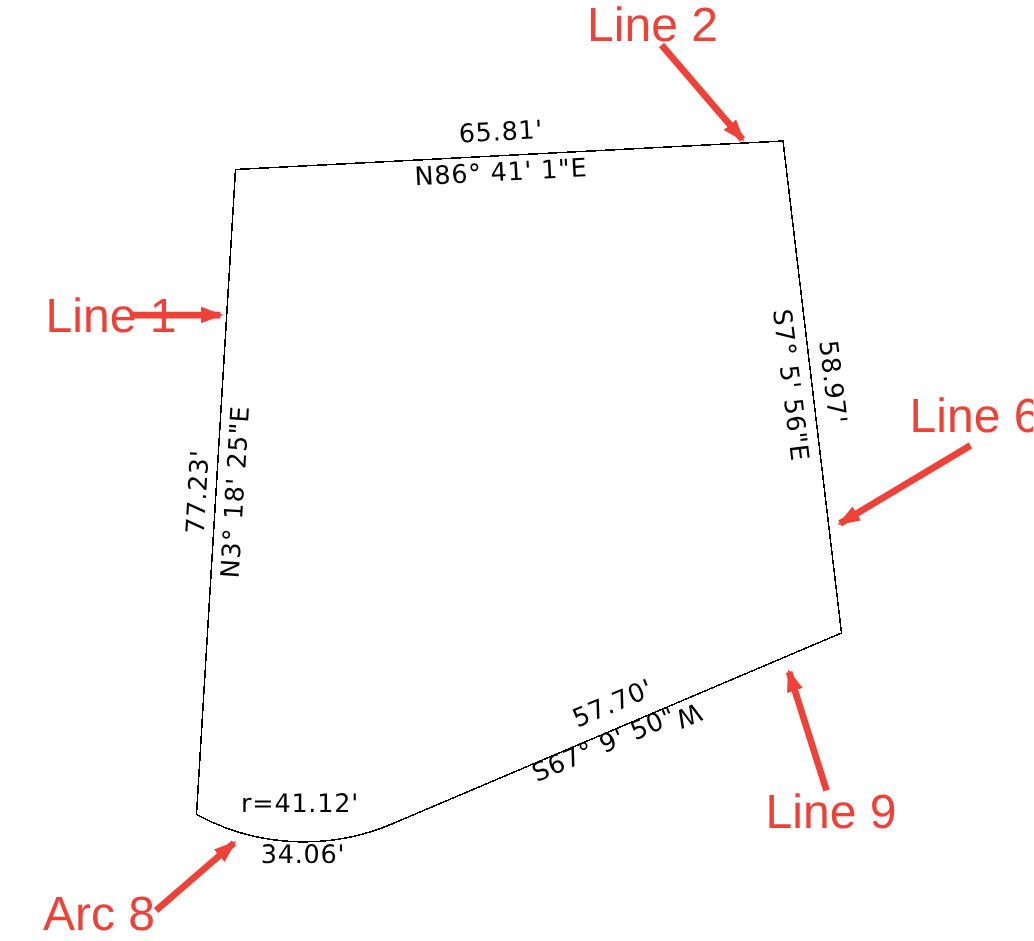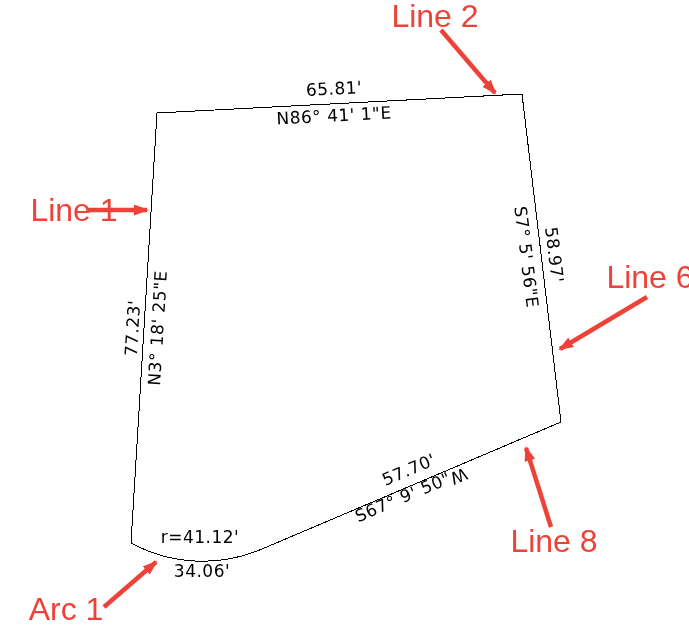--- a/index.html
+++ b/index.html
@@ -75,16 +75,16 @@
 
   <div class="dim" style="left:409px; top:470px; transform:translate(-50%,-50%) rotate(-23deg);">57.70'</div>
   <div class="dim" style="left:411px; top:494px; transform:translate(-50%,-50%) rotate(-23deg);"><span>S67° 9' 50"</span><span class="flip">W</span></div>
 
   <div class="dim" style="left:200px; top:537px; transform:translate(-50%,-50%);">r=41.12'</div>
   <div class="dim" style="left:202px; top:571px; transform:translate(-50%,-50%);">34.06'</div>
 
   <div class="callout" style="left:40px; top:210px; transform:translate(-50%,-50%);margin-left:34px;">Line 1</div>
   <div class="callout" style="left:435px; top:16px; transform:translate(-50%,-50%);">Line 2</div>
   <div class="callout" style="left:650px; top:277px; transform:translate(-50%,-50%);">Line 6</div>
-  <div class="callout" style="left:554px; top:541px; transform:translate(-50%,-50%);">Line 8</div>
-  <div class="callout" style="left:66px; top:609px; transform:translate(-50%,-50%);">Arc 1</div>
+  <div class="callout" style="left:554px; top:541px; transform:translate(-50%,-50%);">Line 9</div>
+  <div class="callout" style="left:66px; top:609px; transform:translate(-50%,-50%);">Arc 8</div>
 
 </div>
 
 </body></html>

